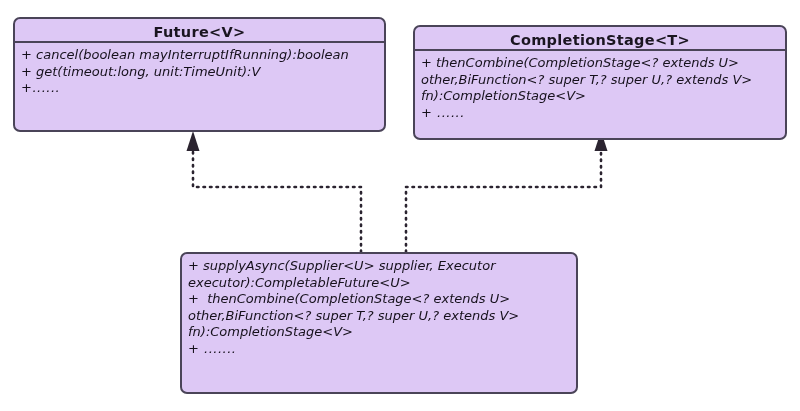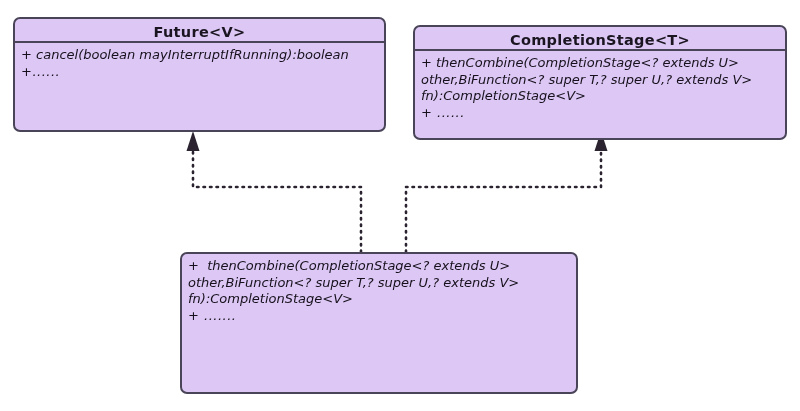--- a/index.html
+++ b/index.html
@@ -82,32 +82,34 @@
     <g>
       <path d="M 406 252 L 406 187 L 601 187 L 601 150" fill="none" stroke="#2b2430" stroke-width="2.6" stroke-dasharray="1.5 5" stroke-linecap="round"></path>
       <polygon points="601,131 594.5,151 607.5,151" fill="#2b2430"></polygon>
     </g>
   </svg>
 
   <div class="uml-class" style="left:13px; top:17px; width:373px; height:115px;">
     <div class="uml-header">Future&lt;V&gt;</div>
     <div class="uml-body">
       <div class="uml-member">+ cancel(boolean mayInterruptIfRunning):boolean</div>
+      <div class="uml-member">+ get(timeout:long, unit:TimeUnit):V</div>
       <div class="uml-member ellipsis">+......</div>
     </div>
   </div>
 
   <div class="uml-class" style="left:413px; top:17px; width:374px; height:115px;margin-top:8px;">
     <div class="uml-header">CompletionStage&lt;T&gt;</div>
     <div class="uml-body">
       <div class="uml-member">+ thenCombine(CompletionStage&lt;? extends U&gt; other,BiFunction&lt;? super T,? super U,? extends V&gt; fn):CompletionStage&lt;V&gt;</div>
       <div class="uml-member ellipsis">+ ......</div>
     </div>
   </div>
 
   <div class="uml-class" style="left:180px; top:252px; width:398px; height:142px;">
     <div class="uml-body">
+      <div class="uml-member">+ supplyAsync(Supplier&lt;U&gt; supplier, Executor executor):CompletableFuture&lt;U&gt;</div>
       <div class="uml-member">+  thenCombine(CompletionStage&lt;? extends U&gt; other,BiFunction&lt;? super T,? super U,? extends V&gt; fn):CompletionStage&lt;V&gt;</div>
       <div class="uml-member ellipsis">+ .......</div>
     </div>
   </div>
 
 </div>
 
 </body></html>

